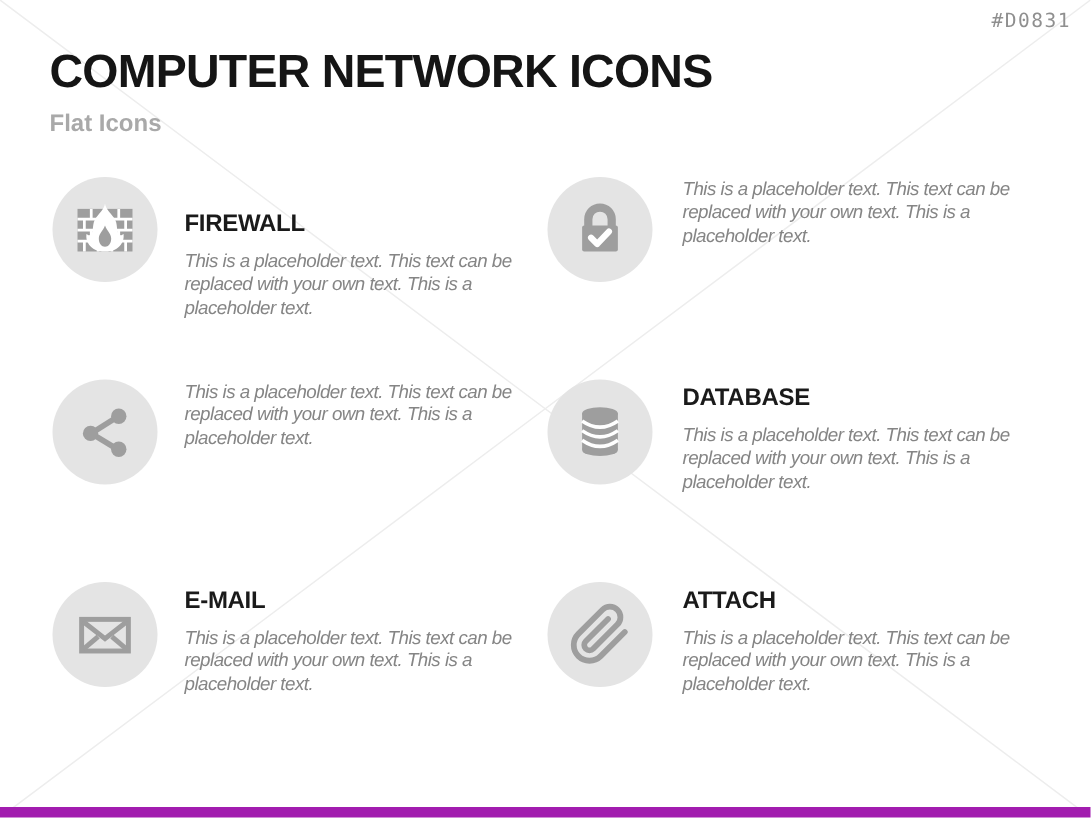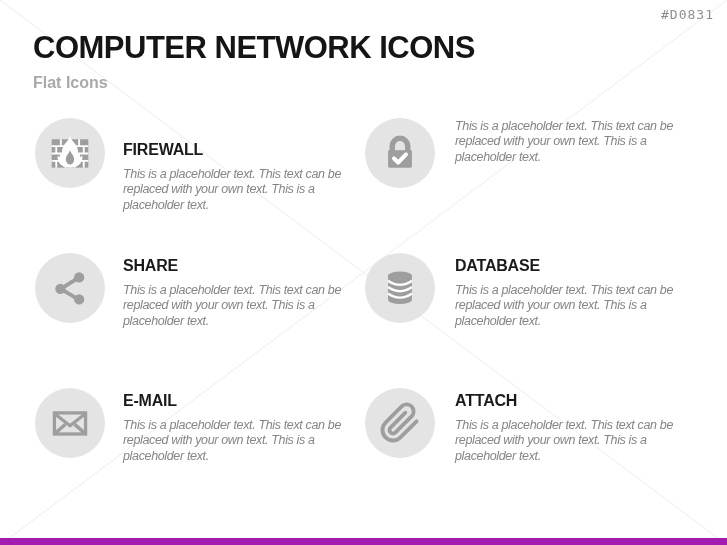--- a/index.html
+++ b/index.html
@@ -89,21 +89,20 @@
         <g stroke="#9e9e9e" stroke-width="4.2">
           <line x1="14" y1="25" x2="33" y2="13"></line>
           <line x1="14" y1="25" x2="33" y2="36.5"></line>
         </g>
         <circle cx="13.5" cy="25" r="5.6" fill="#9e9e9e"></circle>
         <circle cx="34" cy="12.5" r="5.6" fill="#9e9e9e"></circle>
         <circle cx="34" cy="36.5" r="5.6" fill="#9e9e9e"></circle>
       </svg>
     </div>
     <div class="itext l-text" style="left:123px;top:254px;">
-      <h3>SHARE</h3>
       <p>This is a placeholder text. This text can be replaced with your own text. This is a placeholder text.</p>
     </div>
   </div>
 
   <div class="item">
     <div class="circle" style="left:365px;top:253px;">
       <svg width="44" height="44" viewBox="0 0 48 48">
         <g fill="#9e9e9e">
           <ellipse cx="24" cy="10.5" rx="13" ry="4.5"></ellipse>
           <rect x="11" y="10.5" width="26" height="26.5"></rect>

